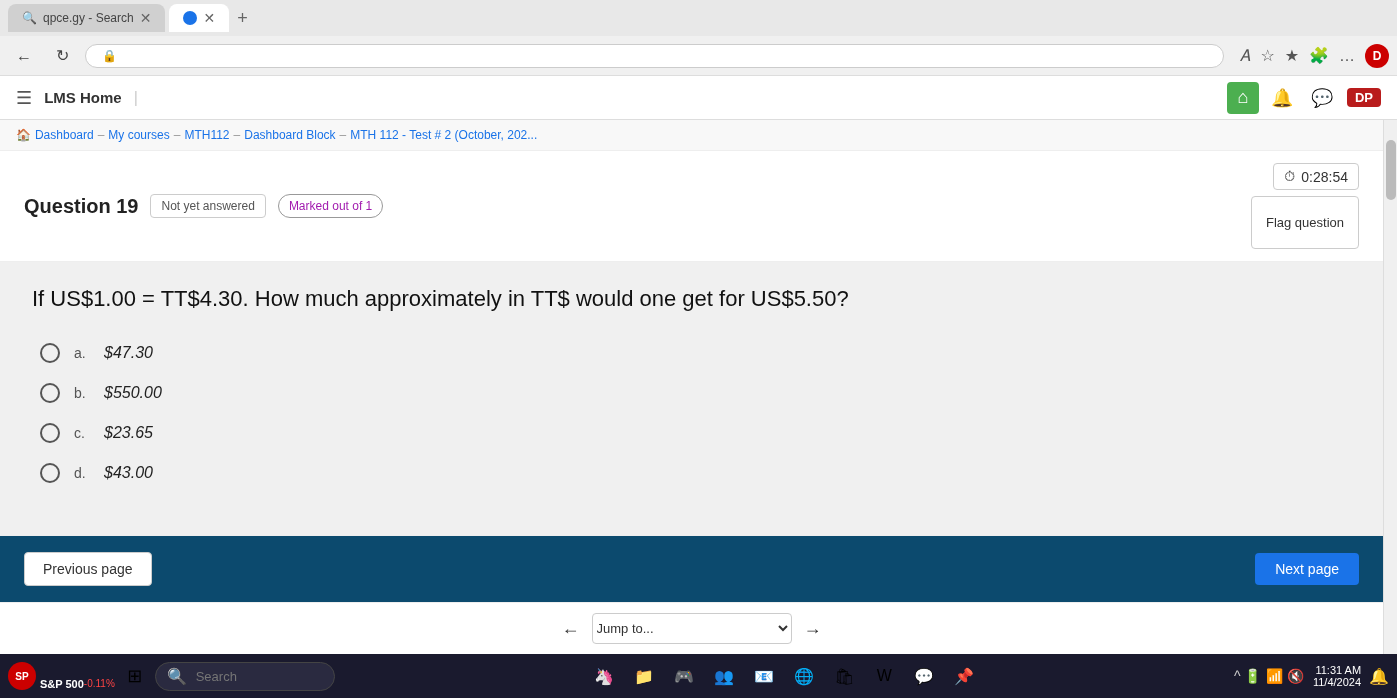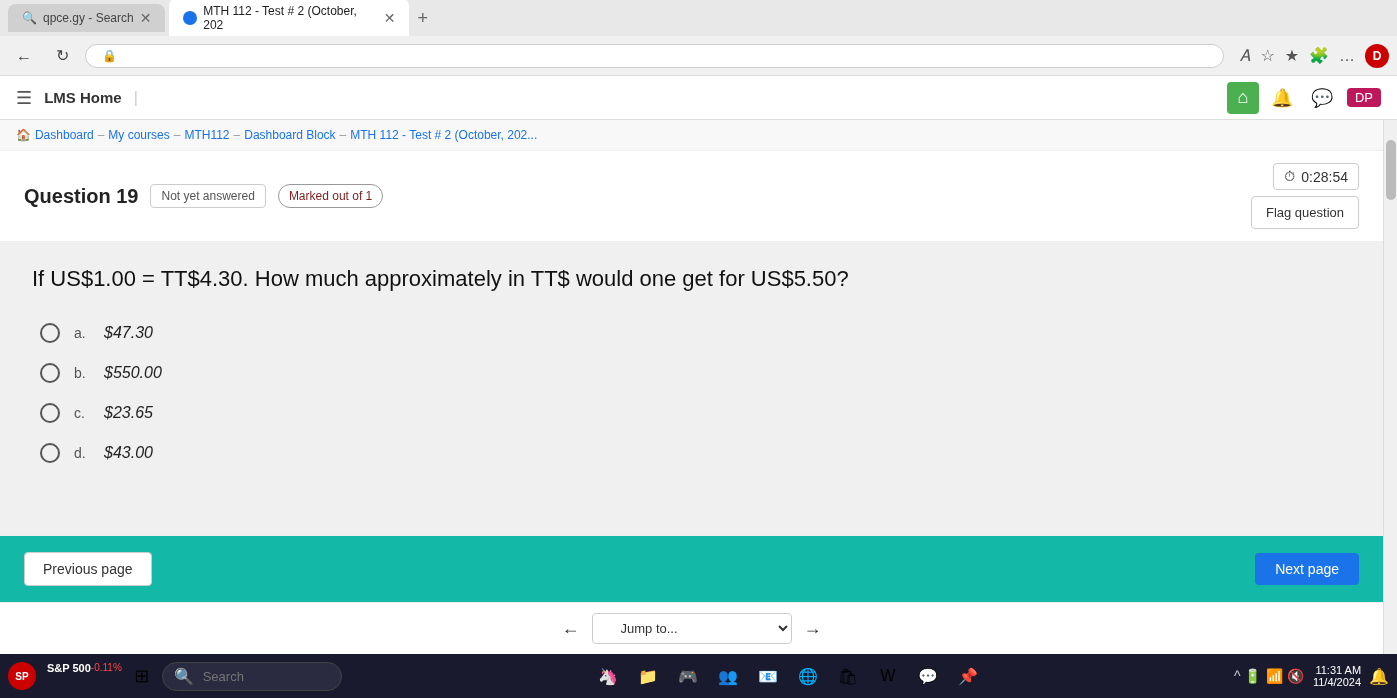--- a/index.html
+++ b/index.html
@@ -178,26 +178,26 @@
       border-radius: 4px;
     }
 
     .lms-icon-btn.green {
       background: #4caf50;
       color: #fff;
       border-radius: 4px;
     }
 
     .dp-badge {
-      background: #be185d;
+      background: #b91c1c;
       color: #fff;
       padding: 2px 8px;
       border-radius: 4px;
       font-size: 13px;
-      font-weight: normal;
+      font-weight: bold;
     }
 
     
     .breadcrumb-bar {
       background: #f8f8f8;
       border-bottom: 1px solid #eee;
       padding: 8px 16px;
       font-size: 12px;
       color: #555;
       display: flex;
@@ -237,21 +237,21 @@
       font-size: 12px;
       color: #555;
     }
 
     .marked-out-badge {
       background: #fff;
       border: 1px solid #999;
       border-radius: 12px;
       padding: 4px 10px;
       font-size: 12px;
-      color: #7f1d1d;
+      color: #a21caf;
     }
 
     .quiz-right {
       margin-left: auto;
       display: flex;
       flex-direction: column;
       align-items: flex-end;
       gap: 6px;
     }
 
@@ -263,21 +263,21 @@
       color: #333;
       border: 1px solid #ccc;
       padding: 4px 10px;
       border-radius: 4px;
     }
 
     .flag-btn {
       background: #fff;
       border: 1px solid #ccc;
       border-radius: 4px;
-      padding: 8px 14px;
+      padding: 18px 14px;
       font-size: 13px;
       color: #333;
       cursor: pointer;
     }
 
     
     .question-area {
       padding: 22px 32px;
       flex: 1;
     }
@@ -325,21 +325,21 @@
       color: #222;
       font-style: italic;
     }
 
     
     .nav-footer {
       display: flex;
       align-items: center;
       padding: 16px 24px;
       border-top: 1px solid #eee;
-      background: #14b8a6;
+      background: #0c4a6e;
     }
 
     .prev-btn {
       background: #fff;
       border: 1px solid #ccc;
       border-radius: 4px;
       padding: 8px 18px;
       font-size: 14px;
       color: #333;
       cursor: pointer;
@@ -363,21 +363,21 @@
       justify-content: center;
       padding: 10px;
       border-top: 1px solid #eee;
       background: #fff;
       gap: 12px;
     }
 
     .jump-select {
       border: 1px solid #ccc;
       border-radius: 4px;
-      padding: 6px 24px 6px 24px;
+      padding: 6px 24px 6px 0;
       font-size: 13px;
       color: #333;
       min-width: 200px;
       cursor: pointer;
       background: #fff;
       appearance: auto;
     }
 
     .jump-arrow {
       font-size: 18px;
@@ -421,22 +421,22 @@
       background: #1a1a2e;
       height: 44px;
       display: flex;
       align-items: center;
       padding: 0 8px;
       gap: 4px;
     }
 
     .taskbar-left {
       display: flex;
-      align-items: flex-start;
-      gap: 11px;
+      align-items: flex-end;
+      gap: 4px;
     }
 
     .taskbar-icon {
       width: 32px;
       height: 32px;
       display: flex;
       align-items: center;
       justify-content: center;
       cursor: pointer;
       border-radius: 4px;
@@ -544,21 +544,20 @@
 <div class="browser-window">
 
   <div class="tab-bar">
     <div class="tab-inactive">
       <span>🔍</span>
       <span>qpce.gy - Search</span>
       <span class="tab-close">✕</span>
     </div>
     <div class="tab-active">
       <div class="tab-favicon"></div>
-      <span>MTH 112 - Test # 2 (October, 202</span>
       <span class="tab-close">✕</span>
     </div>
     <span class="tab-plus">+</span>
   </div>
 
   <div class="address-bar-row">
     <span class="nav-btn">←</span>
     <span class="nav-btn">↻</span>
     <div class="address-box">
       <span class="lock-icon">🔒</span>

